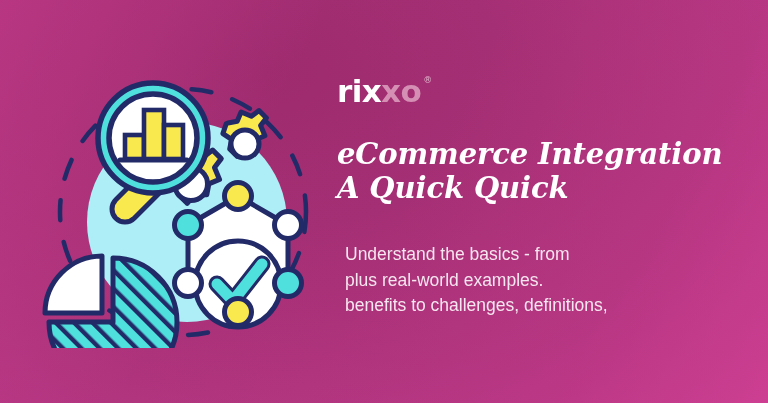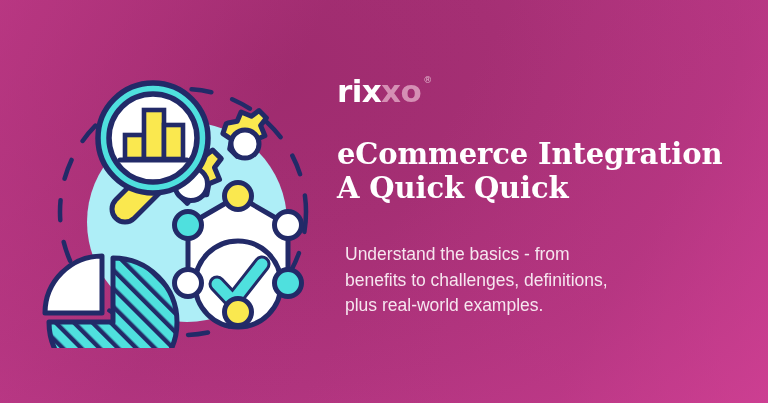--- a/index.html
+++ b/index.html
@@ -95,21 +95,21 @@
     top: 138px;
     margin: 0;
     width: 400px;
     font-family: "DejaVu Serif", "Liberation Serif", serif;
     font-weight: 700;
     font-size: 29px;
     line-height: 1.16;
     color: #ffffff;
     letter-spacing: -0.004em;
   }
-  .headline .ln { display: block; white-space: nowrap; }
+  .headline .ln { display: block; white-space: nowrap; font-style: italic; }
 
   .subhead {
     position: absolute;
     left: 0;
     top: 234px;
     margin: 8px;
     width: 380px;
     font-family: "Liberation Sans", sans-serif;
     font-weight: 400;
     font-size: 17.5px;
@@ -213,18 +213,18 @@
       <span class="logo-reg">®</span>
     </div>
 
     <h1 class="headline">
       <span class="ln">eCommerce Integration</span>
       <span class="ln">A Quick Quick</span>
     </h1>
 
     <p class="subhead">
       <span class="ln">Understand the basics - from</span>
+      <span class="ln">plus real-world examples.</span>
       <span class="ln">benefits to challenges, definitions,</span>
-      <span class="ln">plus real-world examples.</span>
     </p>
 
   </div>
 </div>
 
 </body></html>

